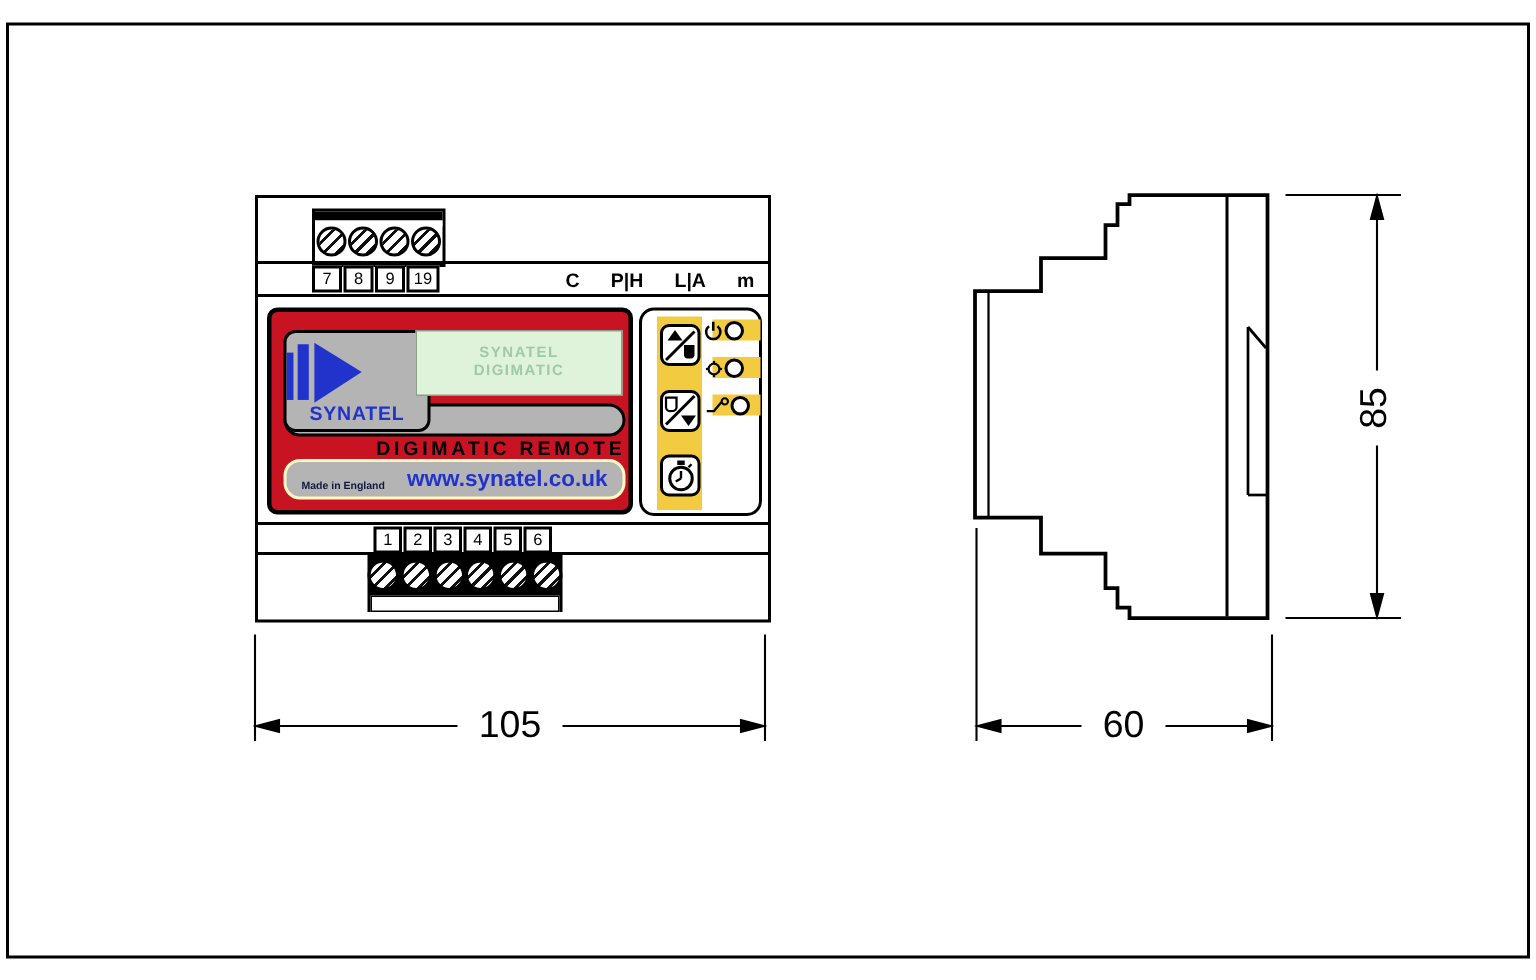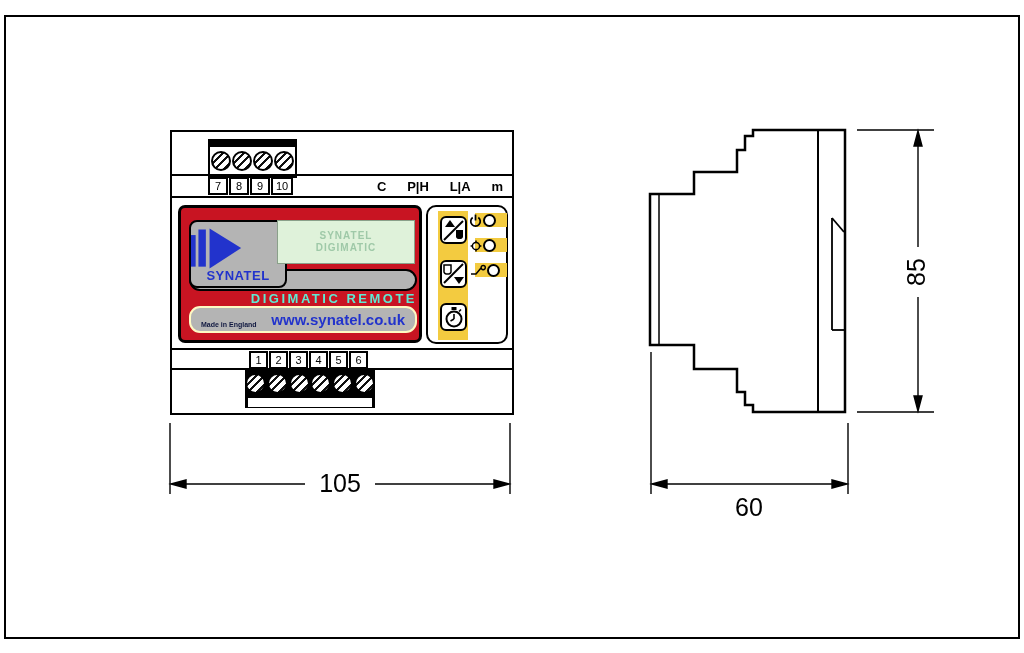--- a/index.html
+++ b/index.html
@@ -31,42 +31,42 @@
              border-radius:7px;box-sizing:border-box;}
   #logo-panel{left:8px;top:12px;width:98px;height:68px;background:#B4B4B4;border:2px solid #000;
               border-radius:8px;box-sizing:border-box;text-align:center;}
   #logo-panel .brand{position:absolute;bottom:3px;left:0;width:100%;color:#2233CC;
                      font-weight:bold;font-size:13px;letter-spacing:.5px;}
   #lcd{left:96px;top:12px;width:138px;height:44px;background:#DFF2DA;border:1px solid #8aa08a;
        box-sizing:border-box;display:flex;flex-direction:column;align-items:center;justify-content:center;}
   #lcd div{font-size:10px;font-weight:bold;letter-spacing:1px;color:#9fc9a8;line-height:12px;}
   #mid-bar{left:8px;top:61px;width:228px;height:22px;background:#B4B4B4;border:2px solid #000;
            border-radius:11px;box-sizing:border-box;}
-  #digimatic{left:0;top:83px;width:236px;text-align:right;color:#5eead4;font-weight:bold;
+  #digimatic{left:0;top:83px;width:236px;text-align:right;color:#000000;font-weight:bold;
              font-size:13px;letter-spacing:2.5px;}
   #bottom-bar{left:8px;top:98px;width:228px;height:27px;background:#B4B4B4;border:2px solid #fef9c3;
               border-radius:11px;box-sizing:border-box;}
   #bottom-bar .origin{position:absolute;left:10px;bottom:3px;font-size:7px;font-weight:bold;color:#101840;}
   #bottom-bar .web{position:absolute;right:10px;top:0;line-height:23px;font-size:15px;font-weight:bold;color:#2233CC;}
   
   #btn-panel{left:254px;top:73px;width:82px;height:139px;border:2px solid #000;border-radius:10px;
              background:#fff;box-sizing:border-box;}
   #yellow-strip{left:10px;top:4px;width:30px;height:129px;background:#F3CB40;}
   .pbtn{left:12px;width:27px;height:28px;background:#fff;border:2px solid #000;border-radius:6px;
         box-sizing:border-box;display:flex;align-items:center;justify-content:center;}
   .ledchip{left:47px;width:32px;height:14px;background:#F3CB40;}
   .led{width:13px;height:13px;border:2px solid #000;border-radius:50%;background:#fff;box-sizing:border-box;}
   .ledrow{display:flex;align-items:center;gap:1px;}
   
   #bot-block{left:73px;top:238px;width:130px;height:38px;background:#000;}
   #bot-block .strip{margin:0 2px;height:9px;background:#fff;border:1px solid #000;}
   
   .dim{font-size:25px;color:#000;background:#fff;text-align:center;}
   #dim-105{left:305px;top:469px;width:70px;height:28px;line-height:28px;}
-  #dim-60{left:721px;top:493px;width:56px;height:28px;line-height:28px;}
+  #dim-60{left:721px;top:469px;width:56px;height:28px;line-height:28px;}
   #dim-85{left:891px;top:258px;width:50px;height:28px;line-height:28px;transform:rotate(-90deg);}
   svg{display:block;}
   #linework{left:0;top:0;}
 </style>
 </head>
 <body>
 
 <div id="canvas">
 
   <div class="abs" id="frame"></div>
@@ -125,21 +125,21 @@
         <div class="screw"></div>
       </div>
     </div>
 
     <div class="abs hline" style="top:42px"></div>
 
     <div class="abs" id="row-top">
       <div class="tbox">7</div>
       <div class="tbox">8</div>
       <div class="tbox">9</div>
-      <div class="tbox" style="width:22px">10</div>
+      <div class="tbox" style="width:22px">19</div>
     </div>
 
     <div class="abs" id="sig-labels">
       <span>C</span>
       <span>P|H</span>
       <span>L|A</span>
       <span>m</span>
     </div>
 
     <div class="abs hline" style="top:64px"></div>

